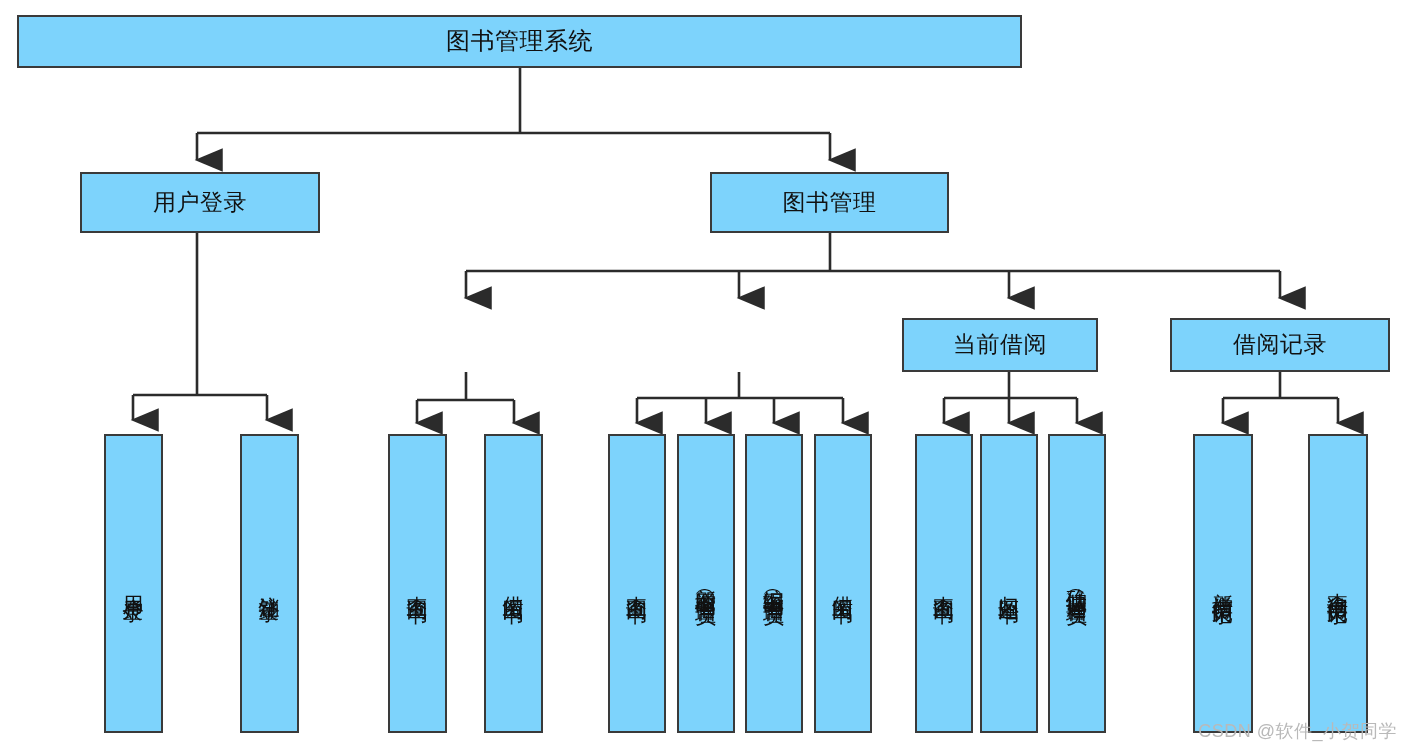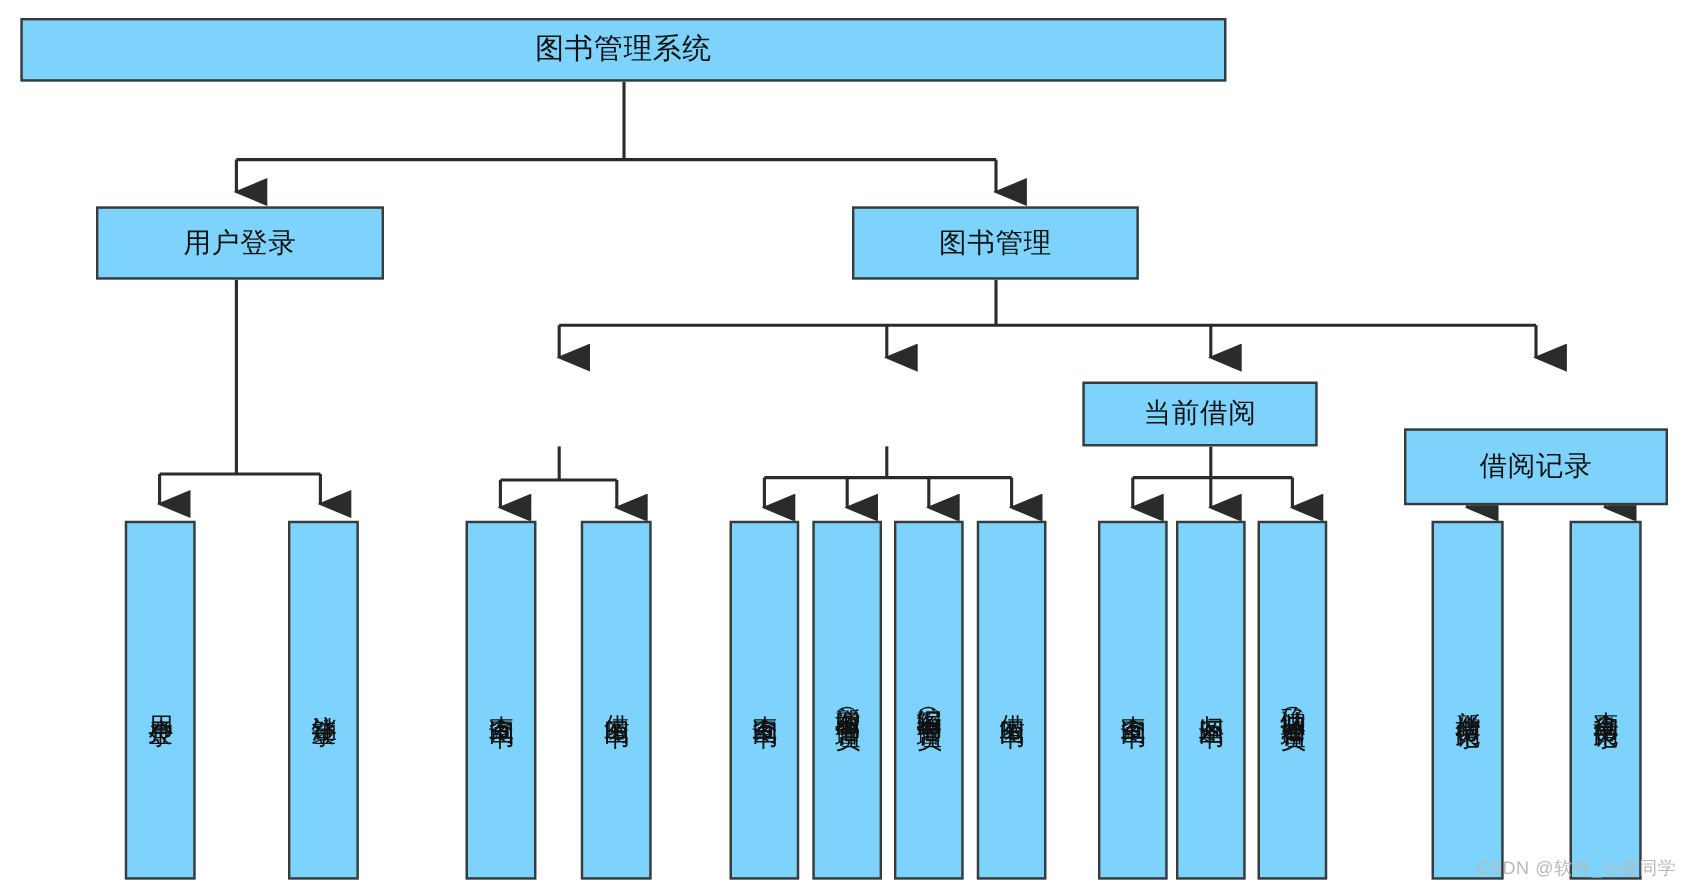--- a/index.html
+++ b/index.html
@@ -56,22 +56,22 @@
   svg.links {
     position: absolute;
     left: 0; top: 0;
     width: 1405px; height: 747px;
     z-index: 1;
     overflow: visible;
   }
   .watermark {
     position: absolute;
     right: 8px;
-    bottom: 14px;
-    font-size: 15px;
+    bottom: 4px;
+    font-size: 18px;
     color: #b9b9b9;
     letter-spacing: 0.5px;
     z-index: 5;
     white-space: nowrap;
   }
 </style>
 </head>
 <body>
 
 <div id="diagram">
@@ -133,21 +133,21 @@
   <div class="node h" style="left:80px; top:172px; width:240px; height:61px;">
     <span class="lbl">用户登录</span>
   </div>
   <div class="node h" style="left:710px; top:172px; width:239px; height:61px;">
     <span class="lbl">图书管理</span>
   </div>
 
   <div class="node h" style="left:902px; top:318px; width:196px; height:54px;">
     <span class="lbl">当前借阅</span>
   </div>
-  <div class="node h" style="left:1170px; top:318px; width:220px; height:64px;margin-top:39px;">
+  <div class="node h" style="left:1170px; top:318px; width:220px; height:54px;">
     <span class="lbl">借阅记录</span>
   </div>
 
   <div class="node v" style="left:104px; top:434px; width:59px; height:299px;">
     <span class="lbl">用户登录</span>
   </div>
   <div class="node v" style="left:240px; top:434px; width:59px; height:299px;">
     <span class="lbl">注销登录</span>
   </div>
 

